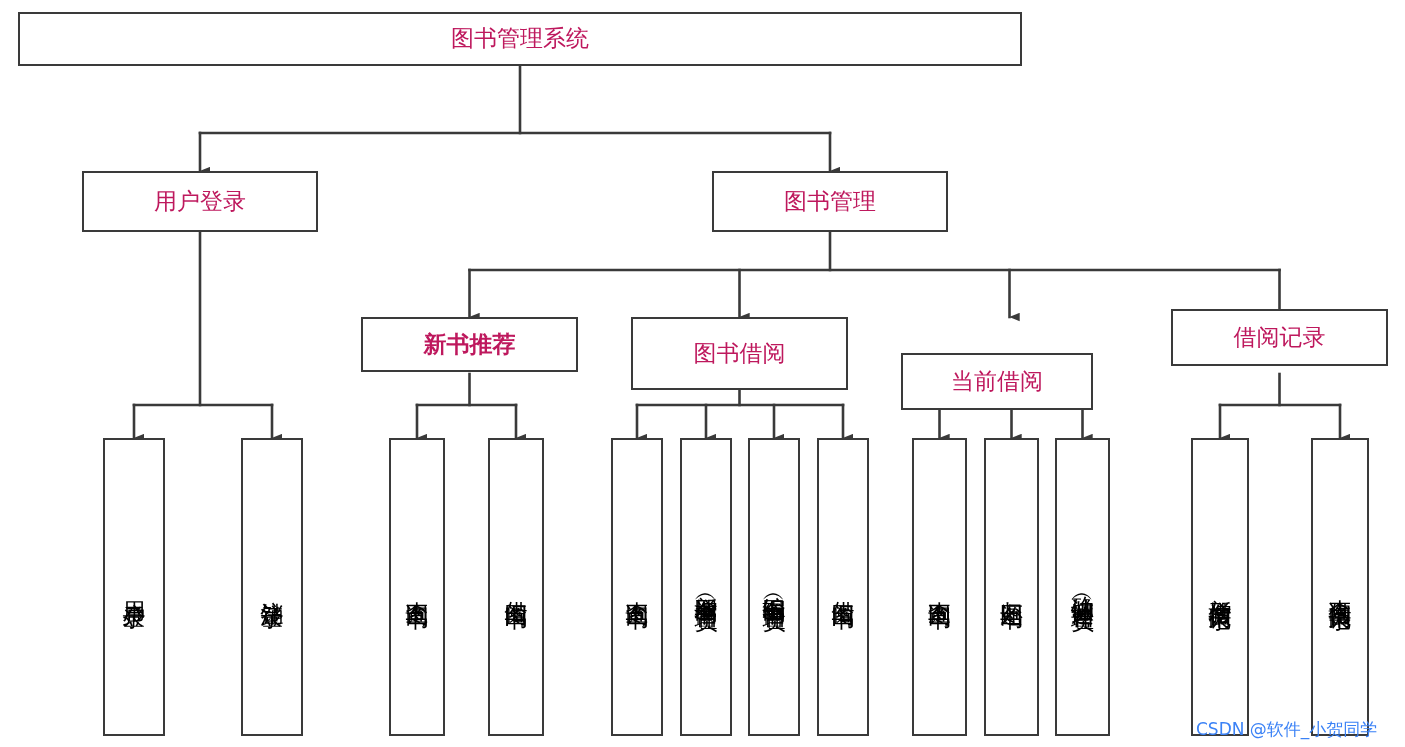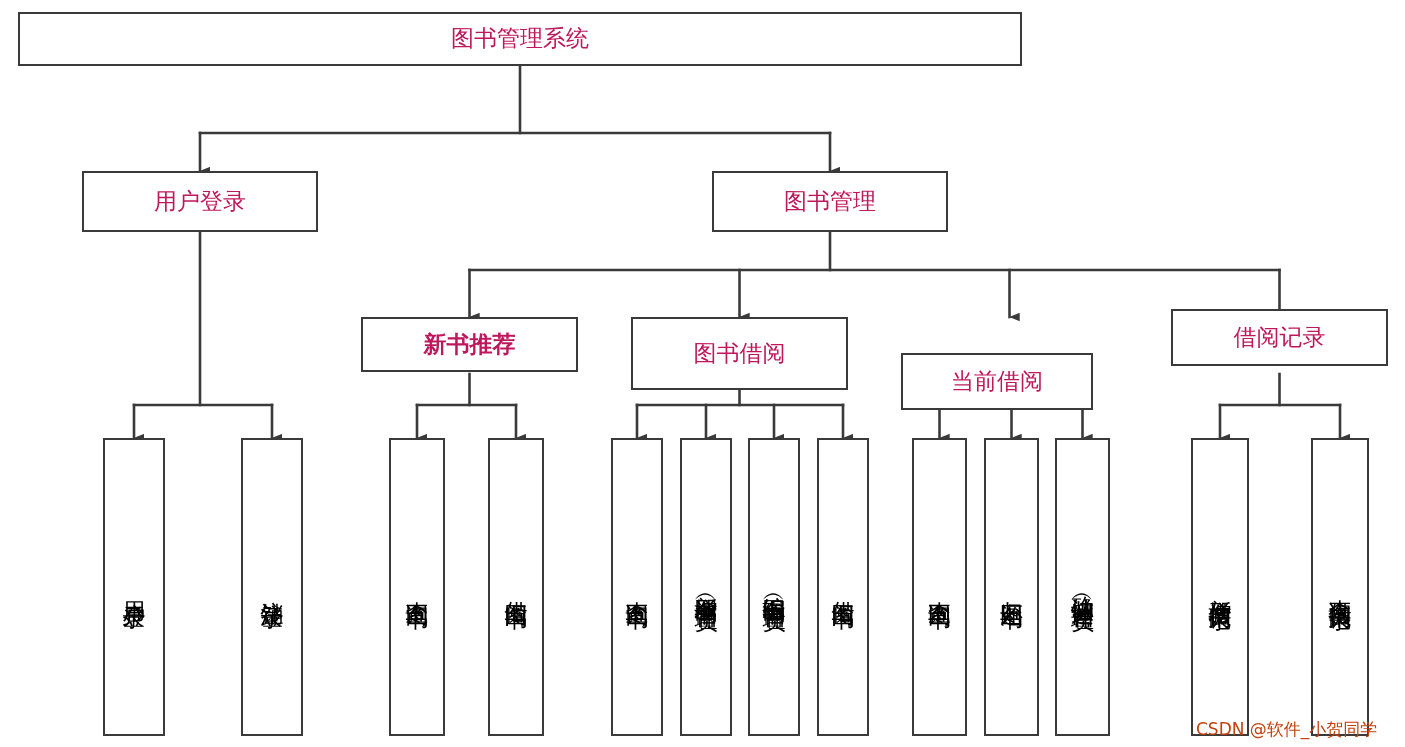--- a/index.html
+++ b/index.html
@@ -50,21 +50,21 @@
     writing-mode: vertical-rl;
     text-orientation: upright;
     line-height: 1.35;
     letter-spacing: 2px;
     text-align: center;
     white-space: nowrap;
   }
   .watermark {
     position: absolute;
     font-size: 17px;
-    color: #c2410c;
+    color: #3b82f6;
     white-space: nowrap;
     pointer-events: none;
   }
 </style>
 </head>
 <body>
 
 <div id="diagram-root">
 
   <svg class="chart-svg" viewBox="0 0 1405 747">

